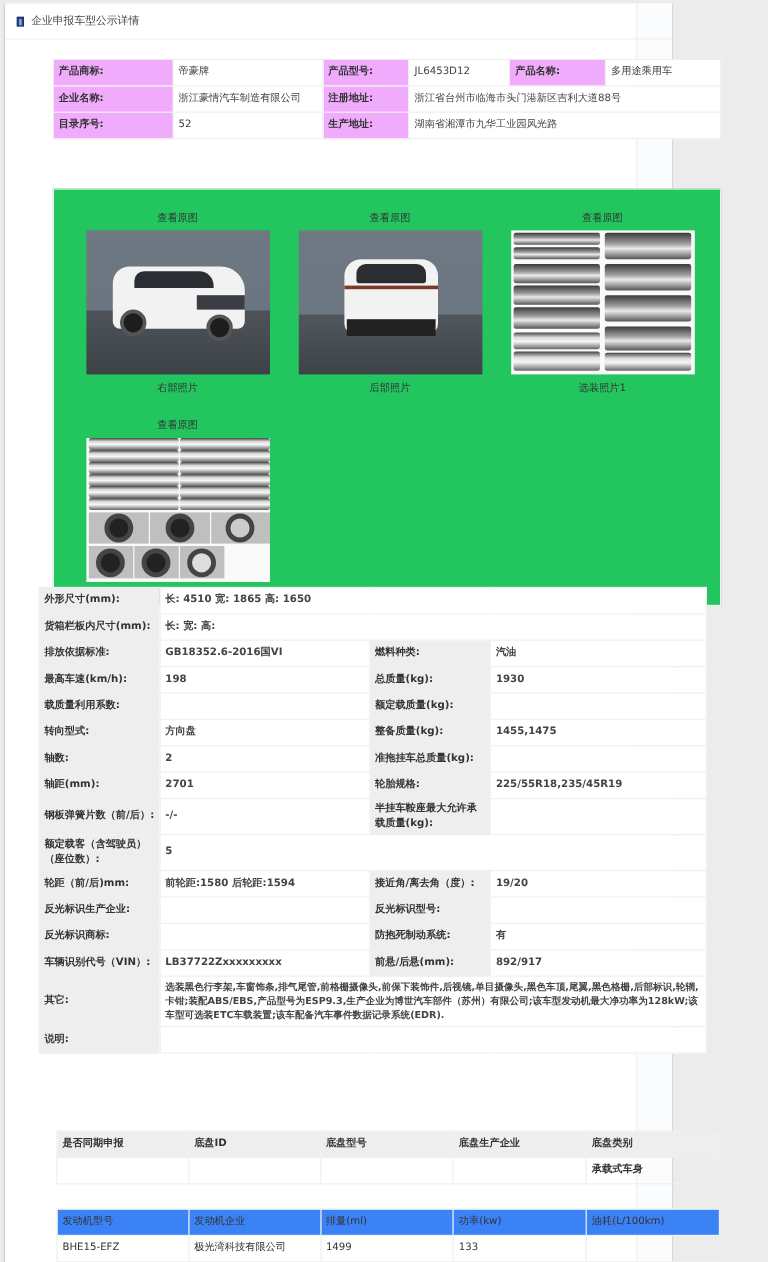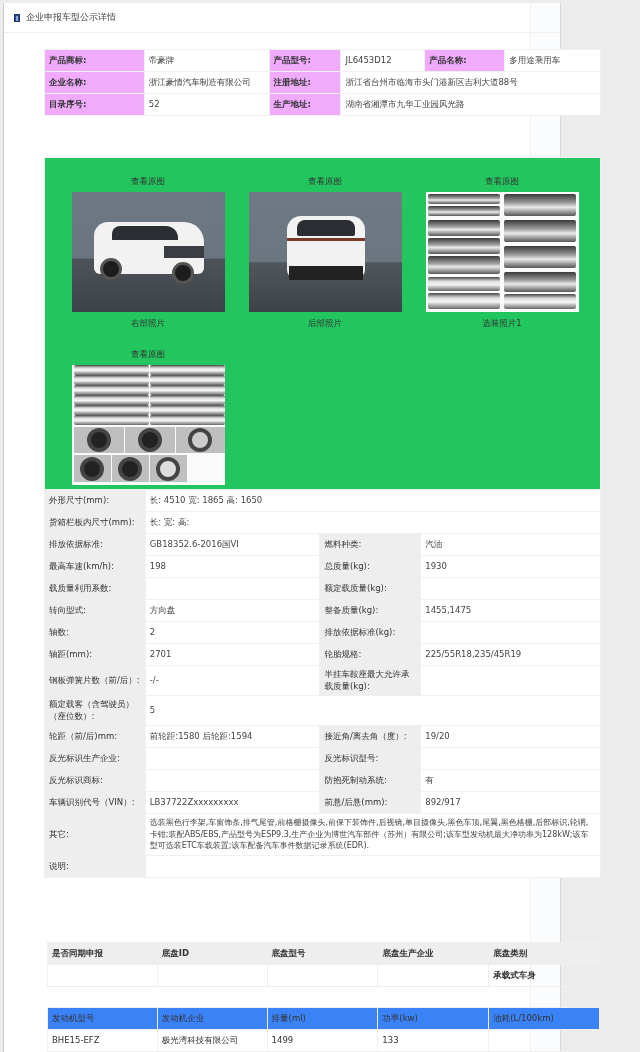--- a/index.html
+++ b/index.html
@@ -43,21 +43,21 @@
   .car-body { position: absolute; background: #f2f2f2; border-radius: 14px 20px 6px 6px; }
   .wheel { position: absolute; width: 22px; height: 22px; border-radius: 50%; background: #1d1d1d; border: 3px solid #555; }
   .glass { position: absolute; background: #2a2d31; }
 
   .grid-img { background: #fafafa; }
   .strip { position: absolute; background: linear-gradient(180deg, #3a3a3a 0%, #9a9a9a 40%, #eaeaea 60%, #555 100%); border-radius: 2px; }
   .strip.light { background: linear-gradient(180deg, #444 0%, #dcdcdc 30%, #f6f6f6 55%, #666 100%); }
   .wheelcell { position: absolute; background: #bfbfbf; }
   .wheelcell .w { position: absolute; left: 50%; top: 50%; width: 24px; height: 24px; margin: -12px 0 0 -12px; border-radius: 50%; background: #222; border: 4px solid #444; }
 
-  .specs { position: absolute; left: 40px; top: 486px; width: 557px; }
+  .specs { position: absolute; left: 28px; top: 486px; width: 557px; font-weight: bold; }
   .specs td { font-size: 8.5px; height: 22px; }
   .specs .lbl { background: #eeeeee; }
 
   .chassis { position: absolute; left: 43px; top: 939px; width: 553px; }
   .chassis td { height: 22px; font-size: 8.5px; padding: 0 4px; border: 1px solid #efefef; font-weight: bold; }
   .chassis .hd td { background: #eeeeee; }
 
   .engine { position: absolute; left: 43px; top: 1004px; width: 553px; }
   .engine td { height: 22px; font-size: 8.5px; padding: 0 4px; border: 1px solid #efefef; }
   .engine .hd td { background: #3b82f6; }
@@ -225,21 +225,21 @@
     </tr>
     <tr>
       <td class="lbl">转向型式:</td>
       <td class="val">方向盘</td>
       <td class="lbl">整备质量(kg):</td>
       <td class="val">1455,1475</td>
     </tr>
     <tr>
       <td class="lbl">轴数:</td>
       <td class="val">2</td>
-      <td class="lbl">排放依据标准(kg):</td>
+      <td class="lbl">准拖挂车总质量(kg):</td>
       <td class="val"></td>
     </tr>
     <tr>
       <td class="lbl">轴距(mm):</td>
       <td class="val">2701</td>
       <td class="lbl">轮胎规格:</td>
       <td class="val">225/55R18,235/45R19</td>
     </tr>
     <tr style="height:30px;">
       <td class="lbl">钢板弹簧片数（前/后）:</td>

